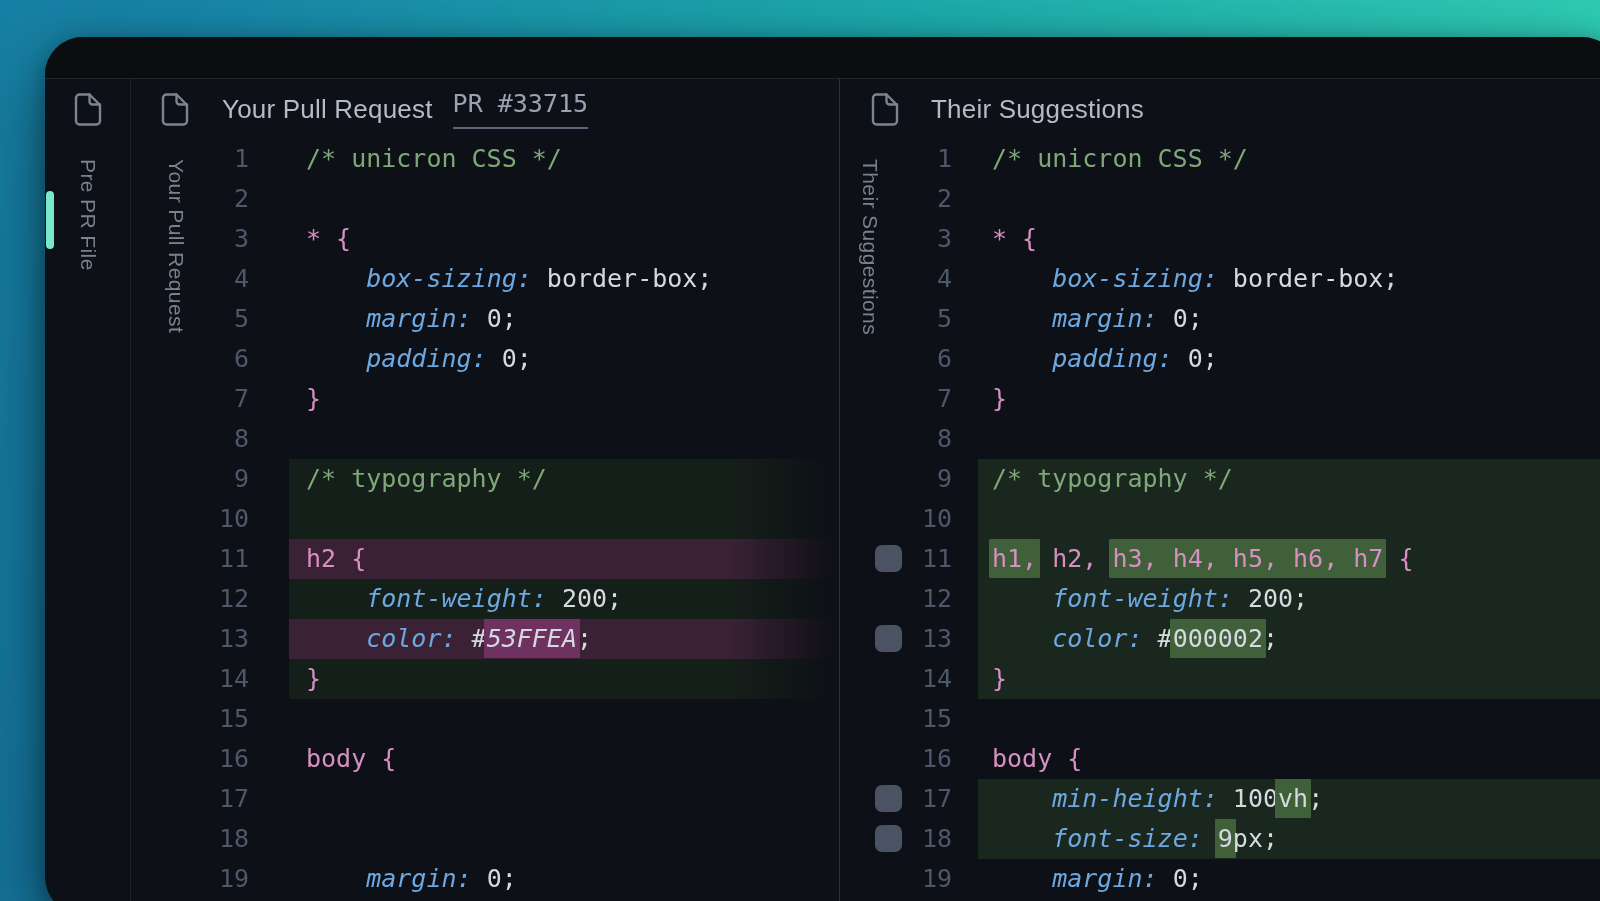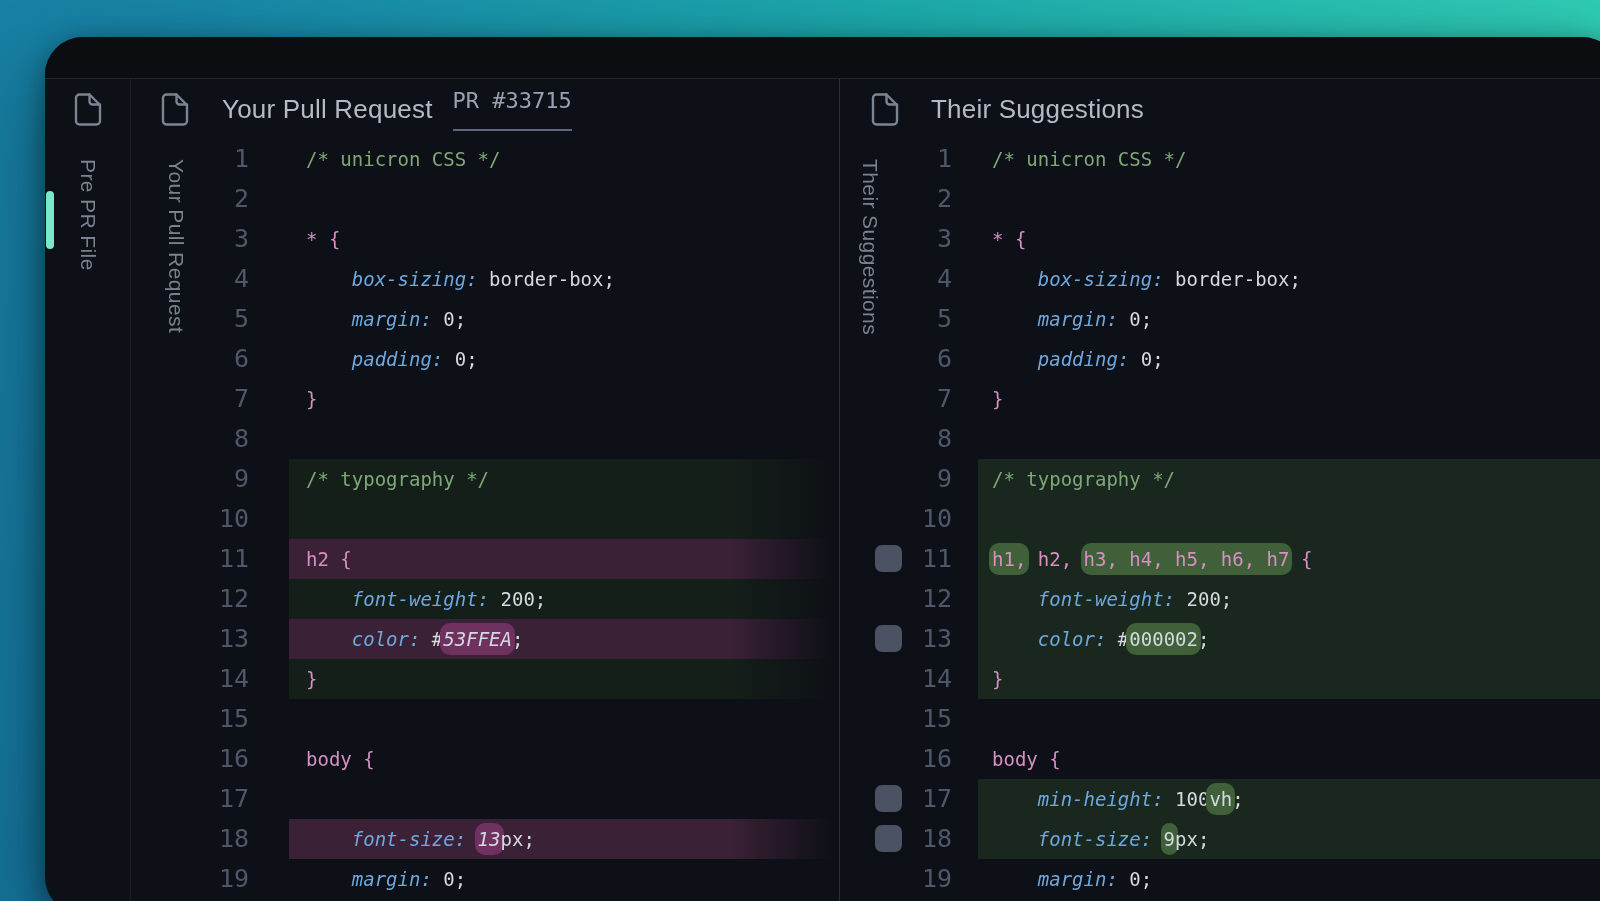--- a/index.html
+++ b/index.html
@@ -41,53 +41,53 @@
   .panel .v-label{left:33px;}
   .p-right .v-label{left:18px;}
   .panel-header{
     position:absolute;left:0;top:0;right:0;height:60px;
     display:flex;align-items:center;
   }
   .panel-title{
     margin-left:91px;font-size:26px;color:#b4bbc7;letter-spacing:.2px;white-space:nowrap;
   }
   .pr-link{
-    margin-left:20px;font-family:"DejaVu Sans Mono",monospace;font-size:22px;
-    color:#99a2b3;border-bottom:2px solid #5e677a;padding-bottom:16px;white-space:nowrap;
+    margin-left:20px;font-family:"DejaVu Sans Mono",monospace;font-size:25px;
+    color:#99a2b3;border-bottom:2px solid #5e677a;padding-bottom:9px;white-space:nowrap;
   }
   .rows{position:absolute;left:0;top:60px;right:0;}
   .row{display:flex;height:40px;box-sizing:border-box;}
   .gutter{
     flex:0 0 auto;text-align:right;
     font-family:"DejaVu Sans Mono",monospace;font-size:25px;line-height:40px;color:#4e586a;
   }
   .p-left .gutter{width:118px;}
   .p-right .gutter{width:40px;}
   .cbcol{flex:0 0 72px;position:relative;}
   .checkbox{
     position:absolute;left:35px;top:6px;width:27px;height:27px;
     background:#4a5263;border-radius:7px;
   }
   .code{
     flex:1 1 auto;white-space:pre;
-    font-family:"DejaVu Sans Mono",monospace;font-size:19px;line-height:40px;
+    font-family:"DejaVu Sans Mono",monospace;font-size:25px;line-height:40px;
   }
   .p-left .code{margin-left:40px;padding-left:17px;}
   .p-right .code{margin-left:26px;padding-left:14px;}
   
   .p-left .bg-ctx{background:linear-gradient(90deg,#151f19 0%,#151f19 80%,rgba(21,31,25,0) 99%);}
   .p-left .bg-del{background:linear-gradient(90deg,#3b2136 0%,#3b2136 80%,rgba(59,33,54,0) 99%);}
   .p-right .bg-ctx{background:#1a271f;}
   
   .tok-c{color:#7fa878;}
   .tok-s{color:#d78fc4;}
   .tok-p{color:#6ea8e0;font-style:italic;}
   .tok-v{color:#d5d9e0;}
   .tok-w{color:#d5d9e0;}
-  .mk{padding:5px 3px;margin:0 -3px;border-radius:10px;}
+  .mk{padding:5px 3px;margin:0 -3px;border-radius:1px;}
   .p-left .mk{background:#6e3160;font-style:italic;}
   .p-right .mk{background:#40603a;}
   .file-icon{display:block;}
 </style>
 </head>
 <body>
 
 <div class="window">
   <div class="topbar"></div>
   <div class="accent-bar"></div>
@@ -179,21 +179,20 @@
           </div>
           <div class="row">
             <div class="gutter">16</div>
             <div class="code"><span class="tok-s">body {</span></div>
           </div>
           <div class="row">
             <div class="gutter">17</div>
           </div>
           <div class="row">
             <div class="gutter">18</div>
-            <div class="code bg-del"><span class="tok-w">    </span><span class="tok-p">font-size:</span><span class="tok-w"> </span><span class="tok-v mk">13</span><span class="tok-v">px;</span></div>
           </div>
           <div class="row">
             <div class="gutter">19</div>
             <div class="code"><span class="tok-w">    </span><span class="tok-p">margin:</span><span class="tok-w"> </span><span class="tok-v">0;</span></div>
           </div>
         </div>
     </div>
 
     <div class="panel p-right">
       <div class="panel-header">

